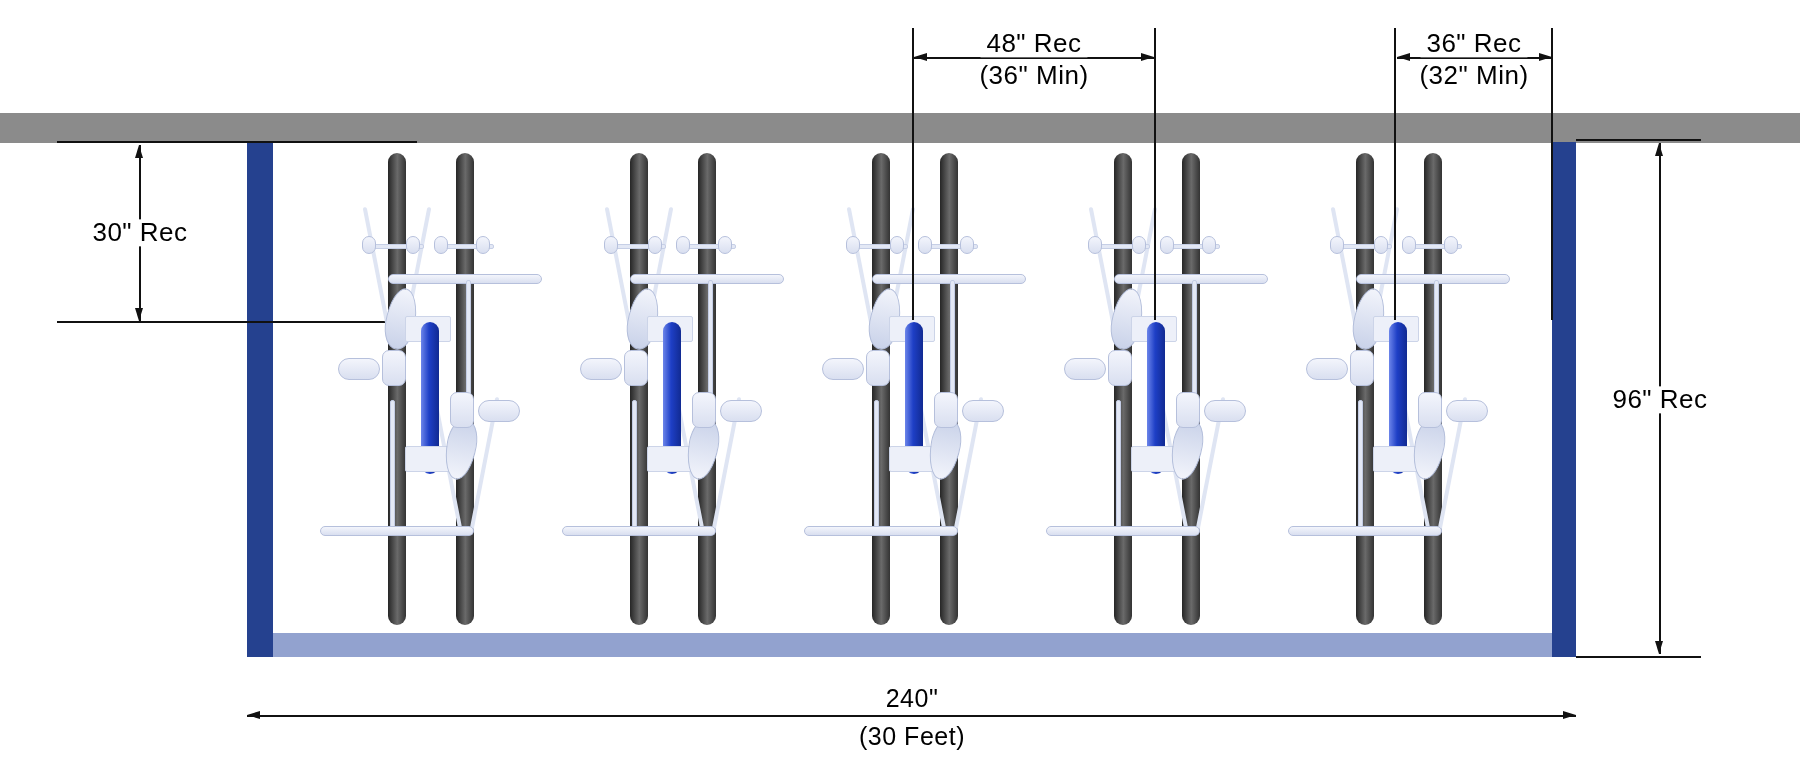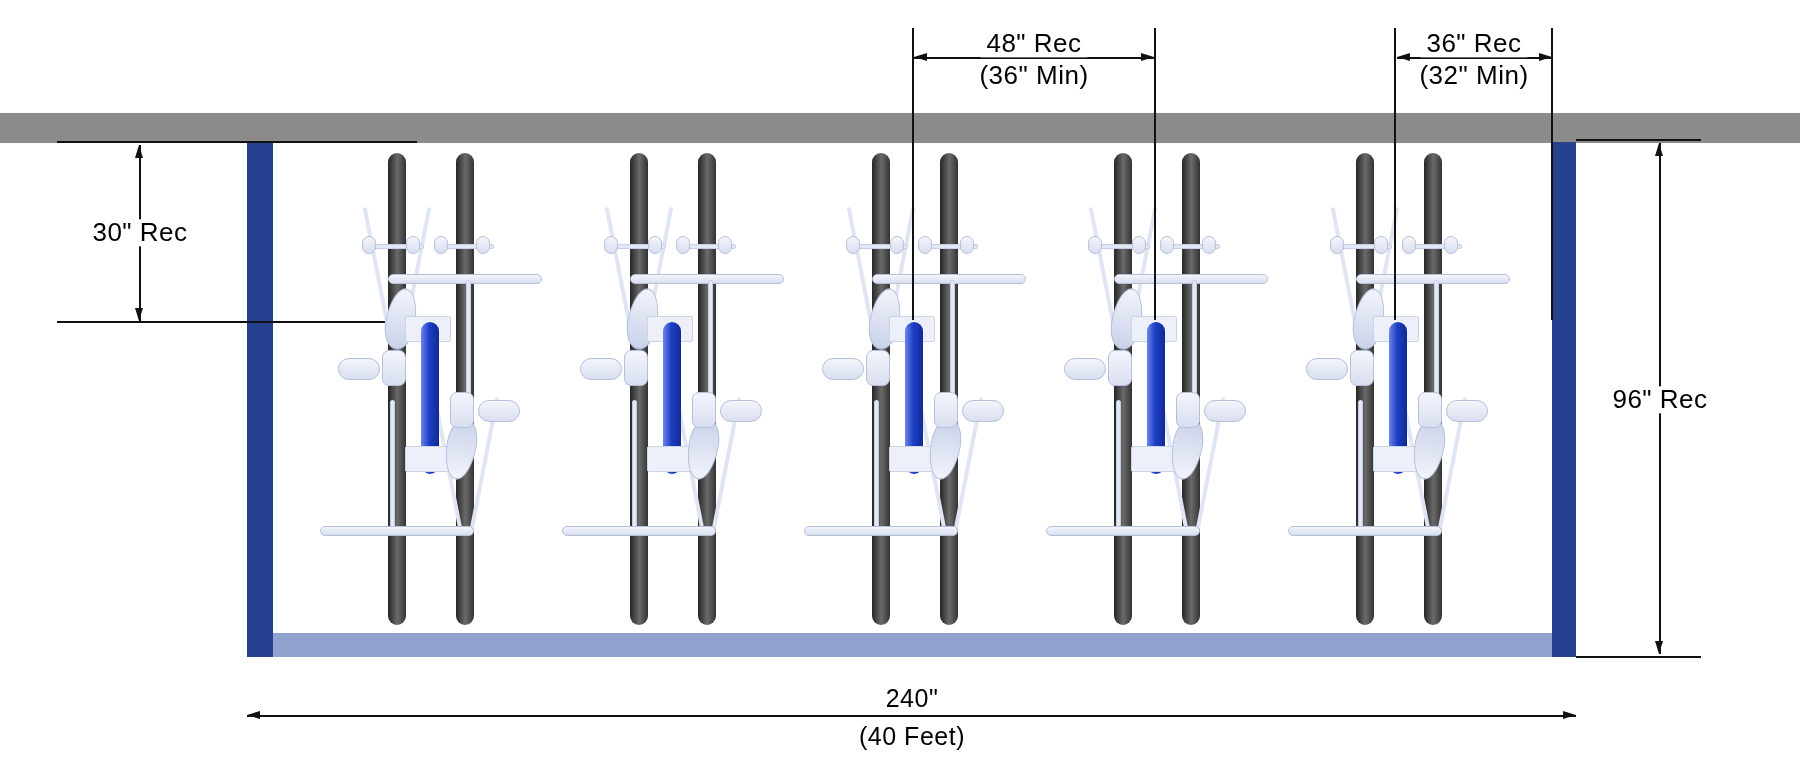--- a/index.html
+++ b/index.html
@@ -258,16 +258,16 @@
     <div class="ar u" style="left:1655px;top:143px;"></div>
     <div class="ar d" style="left:1655px;top:641px;"></div>
     <div class="dlabel" style="left:1660px;top:400px;">96" Rec</div>
   </div>
 
   <div>
     <div class="hline" style="left:247px;top:715px;width:1329px;"></div>
     <div class="ar l" style="left:247px;top:711px;"></div>
     <div class="ar r" style="left:1563px;top:711px;"></div>
     <div class="dlabel small" style="left:912px;top:698px;background:transparent;">240"</div>
-    <div class="dlabel small" style="left:912px;top:736px;background:transparent;">(40 Feet)</div>
+    <div class="dlabel small" style="left:912px;top:736px;background:transparent;">(30 Feet)</div>
   </div>
 
 </div>
 
 </body></html>

